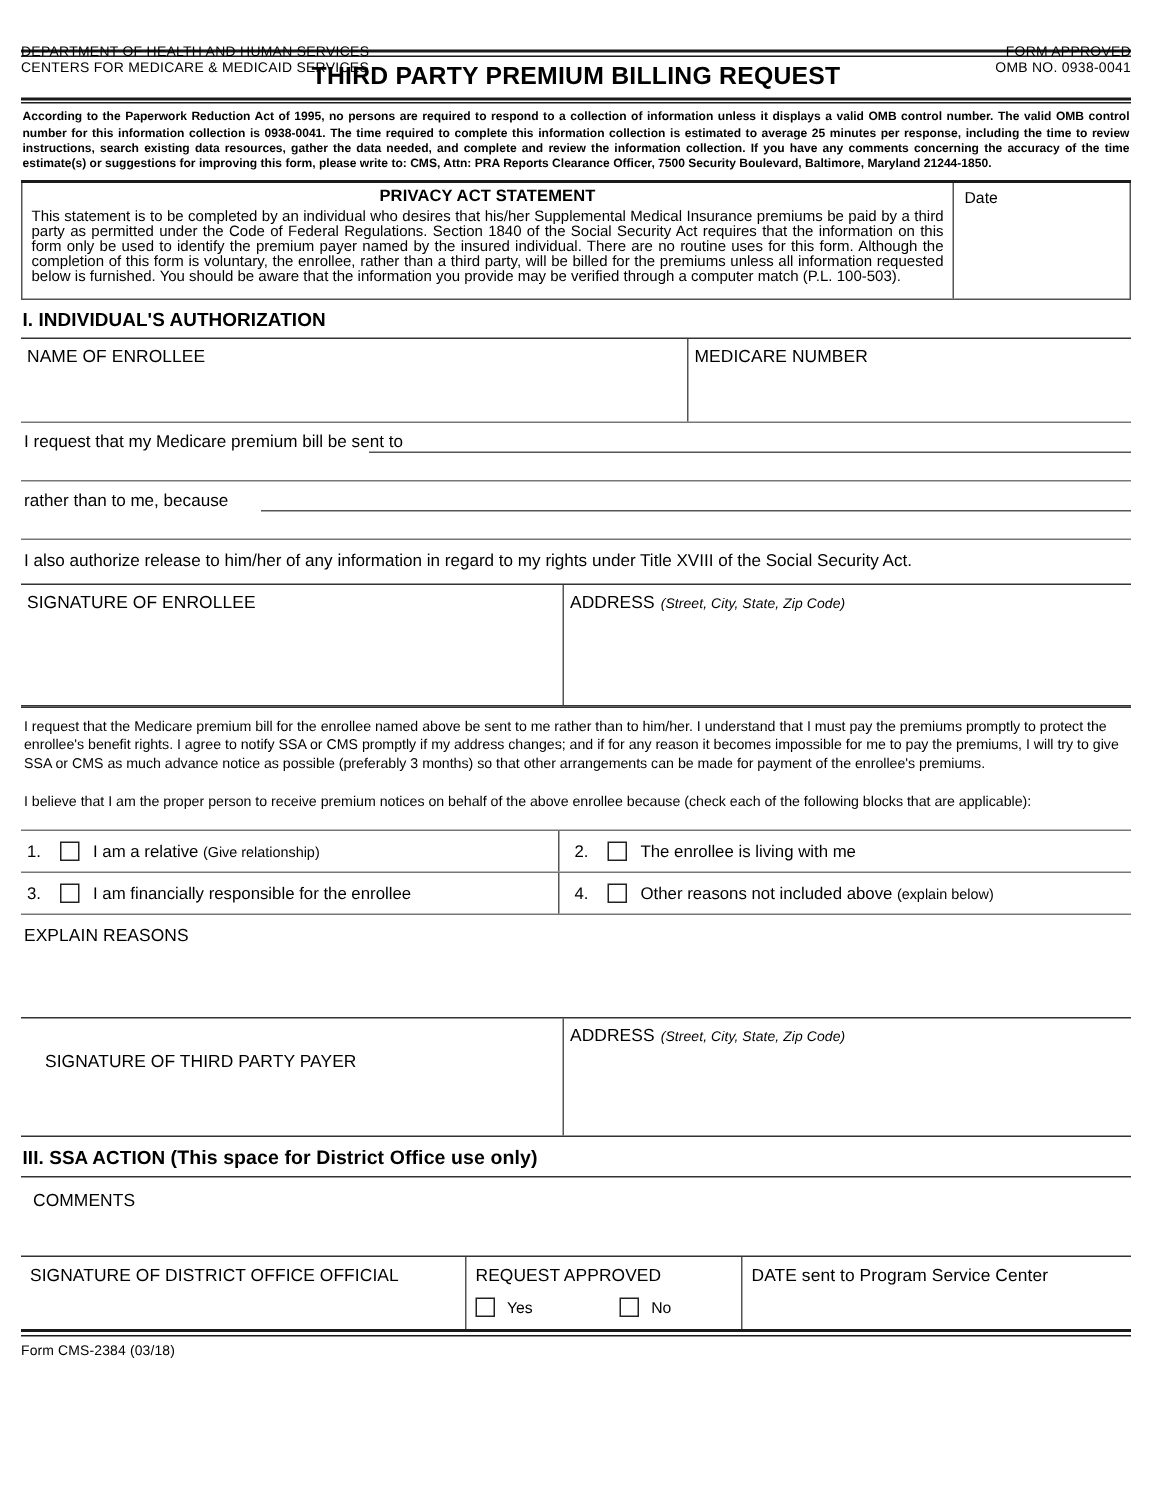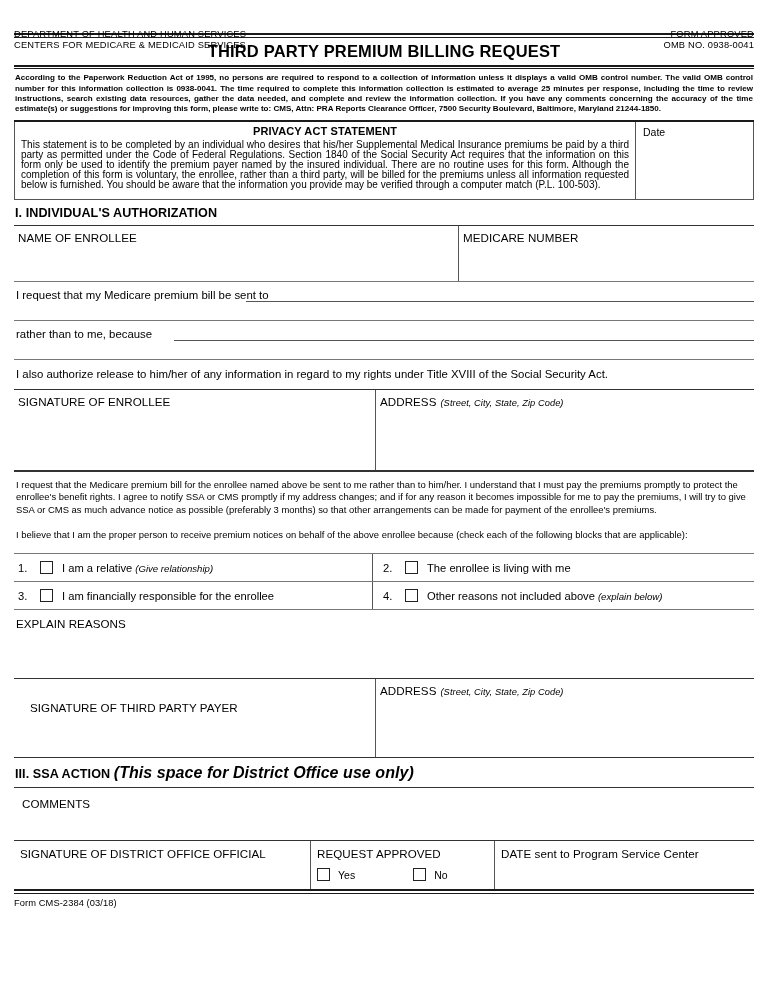--- a/index.html
+++ b/index.html
@@ -130,22 +130,21 @@
   }
 
   
   .section-head {
     font-size: 12.6px;
     font-weight: bold;
     letter-spacing: 0.005em;
     padding: 6px 1px 5px 1px;
   }
   .section-head .note {
-    font-size: 16px;
-    font-style: italic;
+    font-size: 13px;
     font-weight: bold;
   }
 
   
   .fieldrow {
     position: relative;
     box-sizing: border-box;
   }
   .fieldrow .col-l,
   .fieldrow .col-r {
@@ -235,21 +234,20 @@
     border: 1.2px solid #222;
     background: #fff;
     flex: 0 0 auto;
     margin-right: 9px;
   }
   .cb-label {
     font-size: 11.2px;
     white-space: nowrap;
   }
   .cb-label .it {
-    font-style: italic;
     font-size: 9.6px;
     padding-left: 3px;
   }
 
   .explain {
     font-size: 11.6px;
     padding: 7px 2px 0 2px;
     letter-spacing: 0.005em;
   }
 

